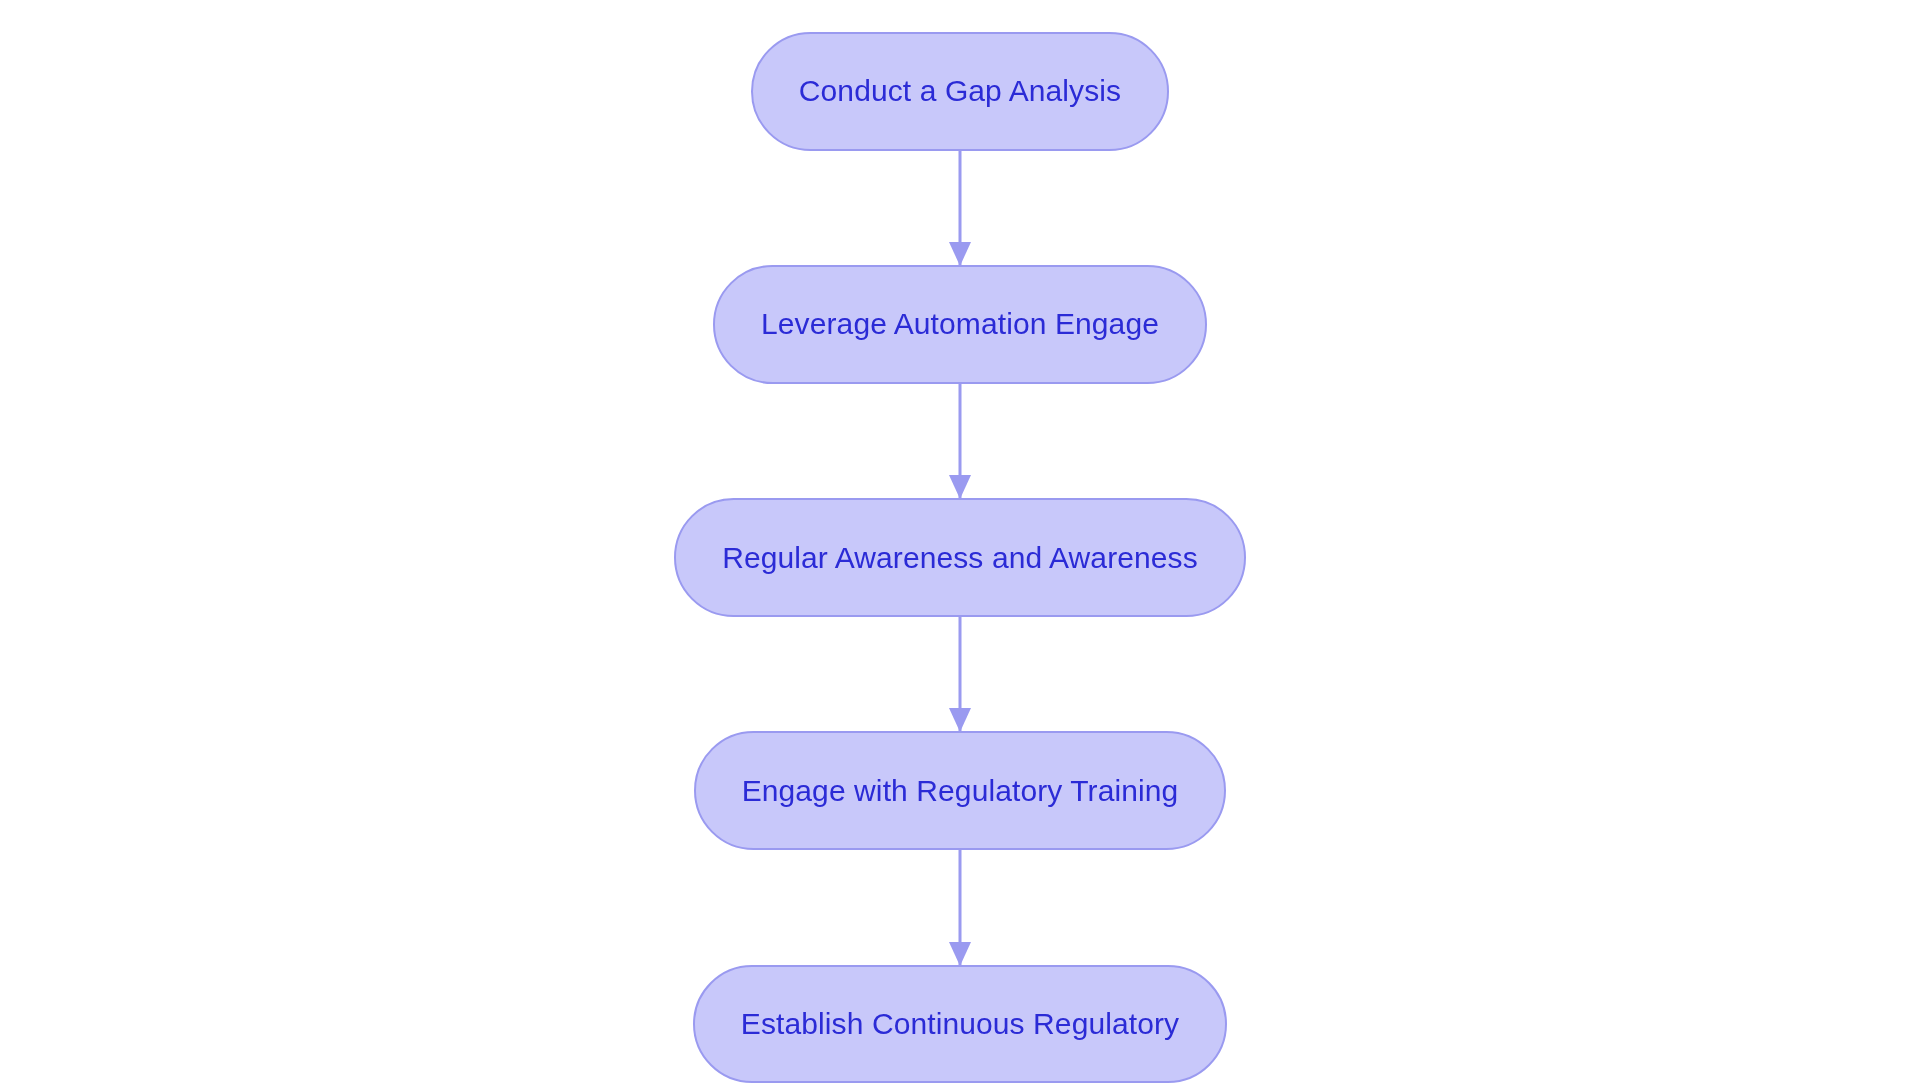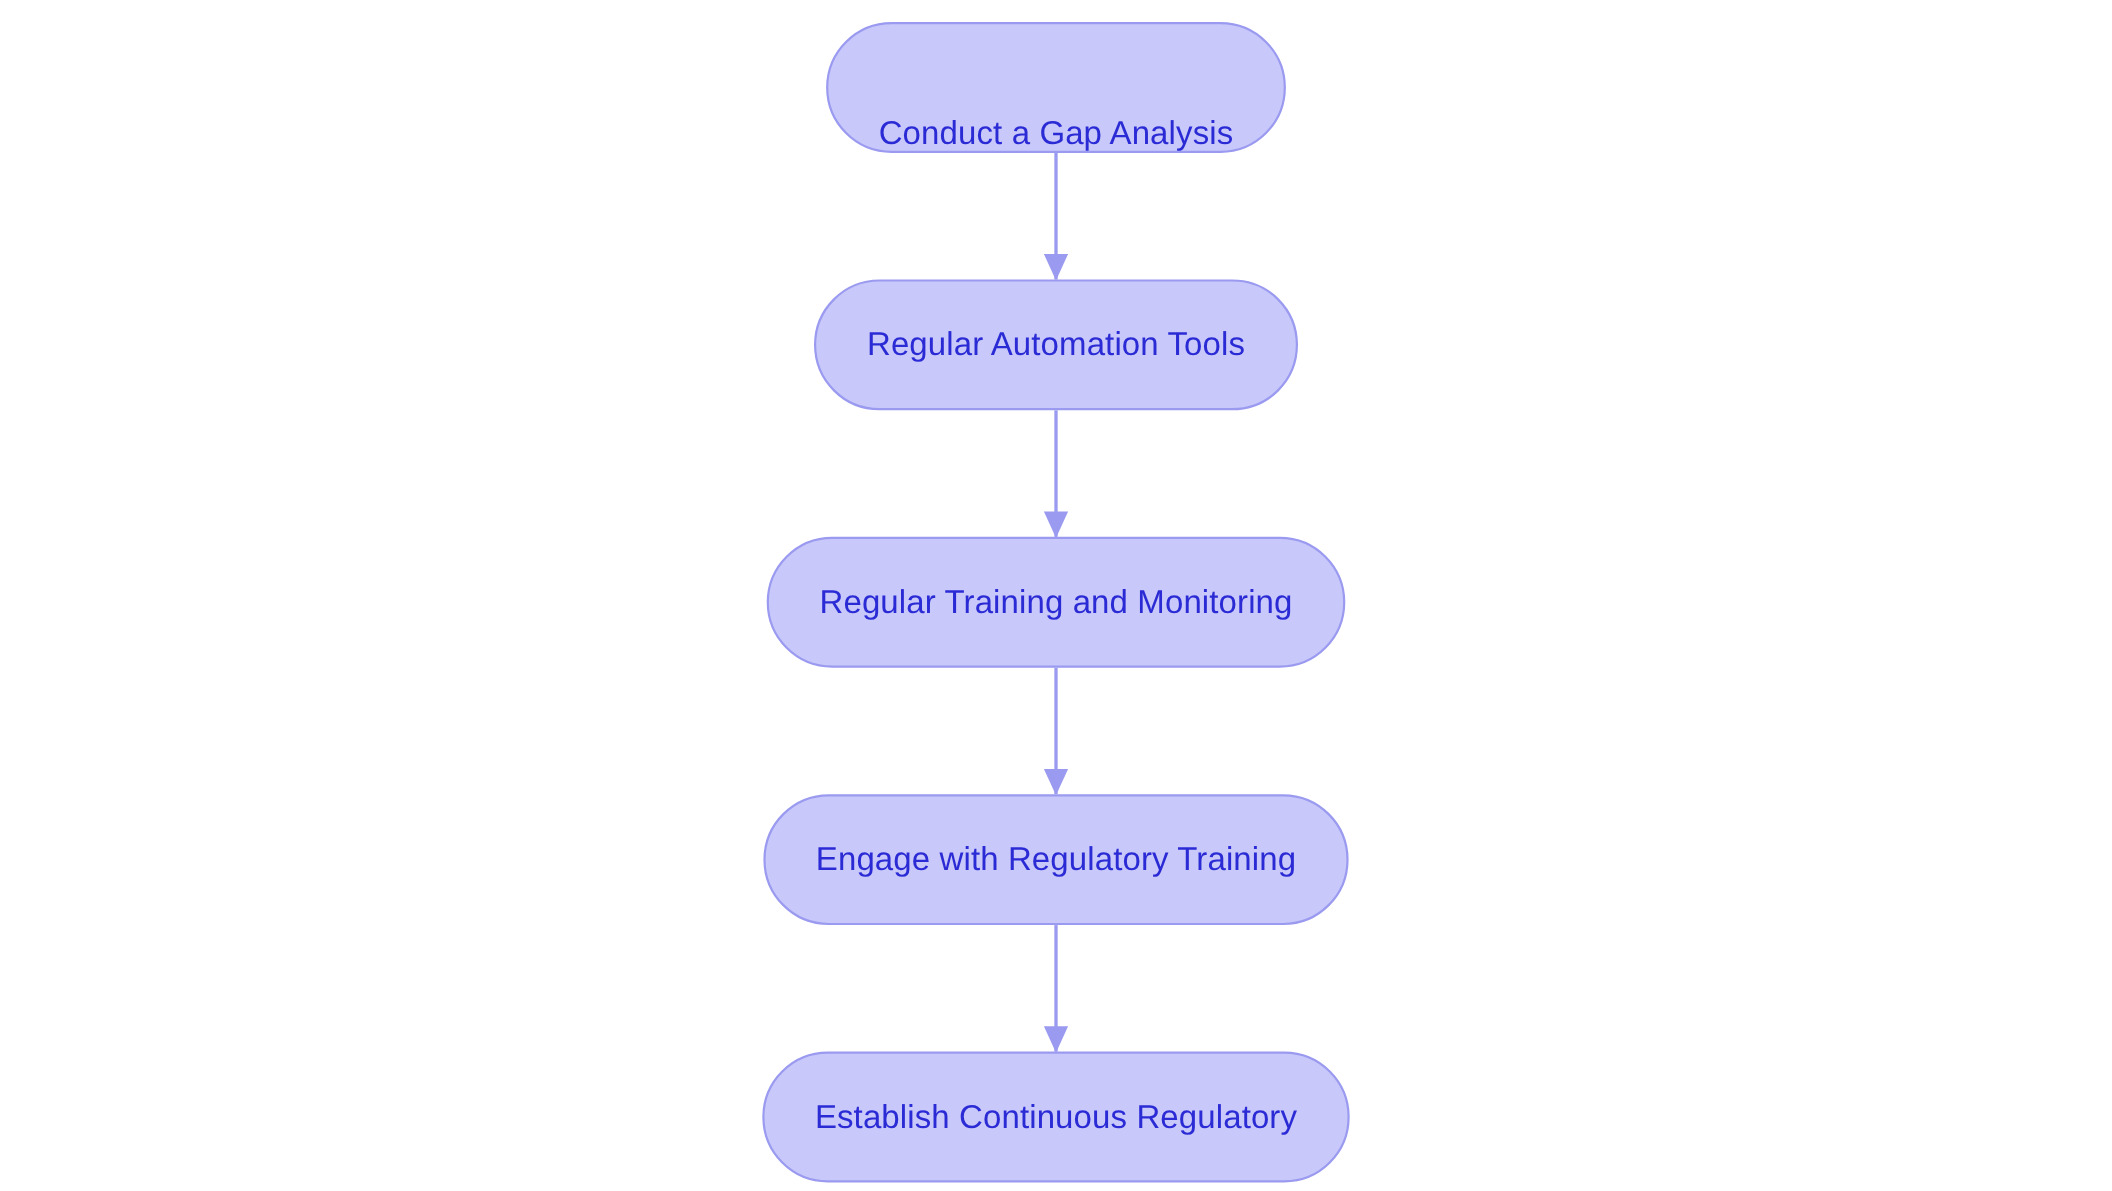--- a/index.html
+++ b/index.html
@@ -86,40 +86,40 @@
     border-right: 11px solid transparent;
     border-top: 24px solid #9a9af0;
   }
 </style>
 </head>
 <body>
 
 <div id="flowchart-canvas">
   <div class="flow-column">
 
-    <div class="flow-node" style="margin-top:20px;align-items:flex-end;">
+    <div class="flow-node" style="margin-top:32px;">
       <span class="flow-node-label">Conduct a Gap Analysis</span>
     </div>
 
     <div class="flow-connector">
       <span class="flow-connector-line"></span>
       <span class="flow-connector-arrowhead"></span>
     </div>
 
     <div class="flow-node">
-      <span class="flow-node-label">Regular Automation Tools</span>
+      <span class="flow-node-label">Leverage Automation Engage</span>
     </div>
 
     <div class="flow-connector">
       <span class="flow-connector-line"></span>
       <span class="flow-connector-arrowhead"></span>
     </div>
 
     <div class="flow-node">
-      <span class="flow-node-label">Regular Training and Monitoring</span>
+      <span class="flow-node-label">Regular Awareness and Awareness</span>
     </div>
 
     <div class="flow-connector">
       <span class="flow-connector-line"></span>
       <span class="flow-connector-arrowhead"></span>
     </div>
 
     <div class="flow-node">
       <span class="flow-node-label">Engage with Regulatory Training</span>
     </div>

